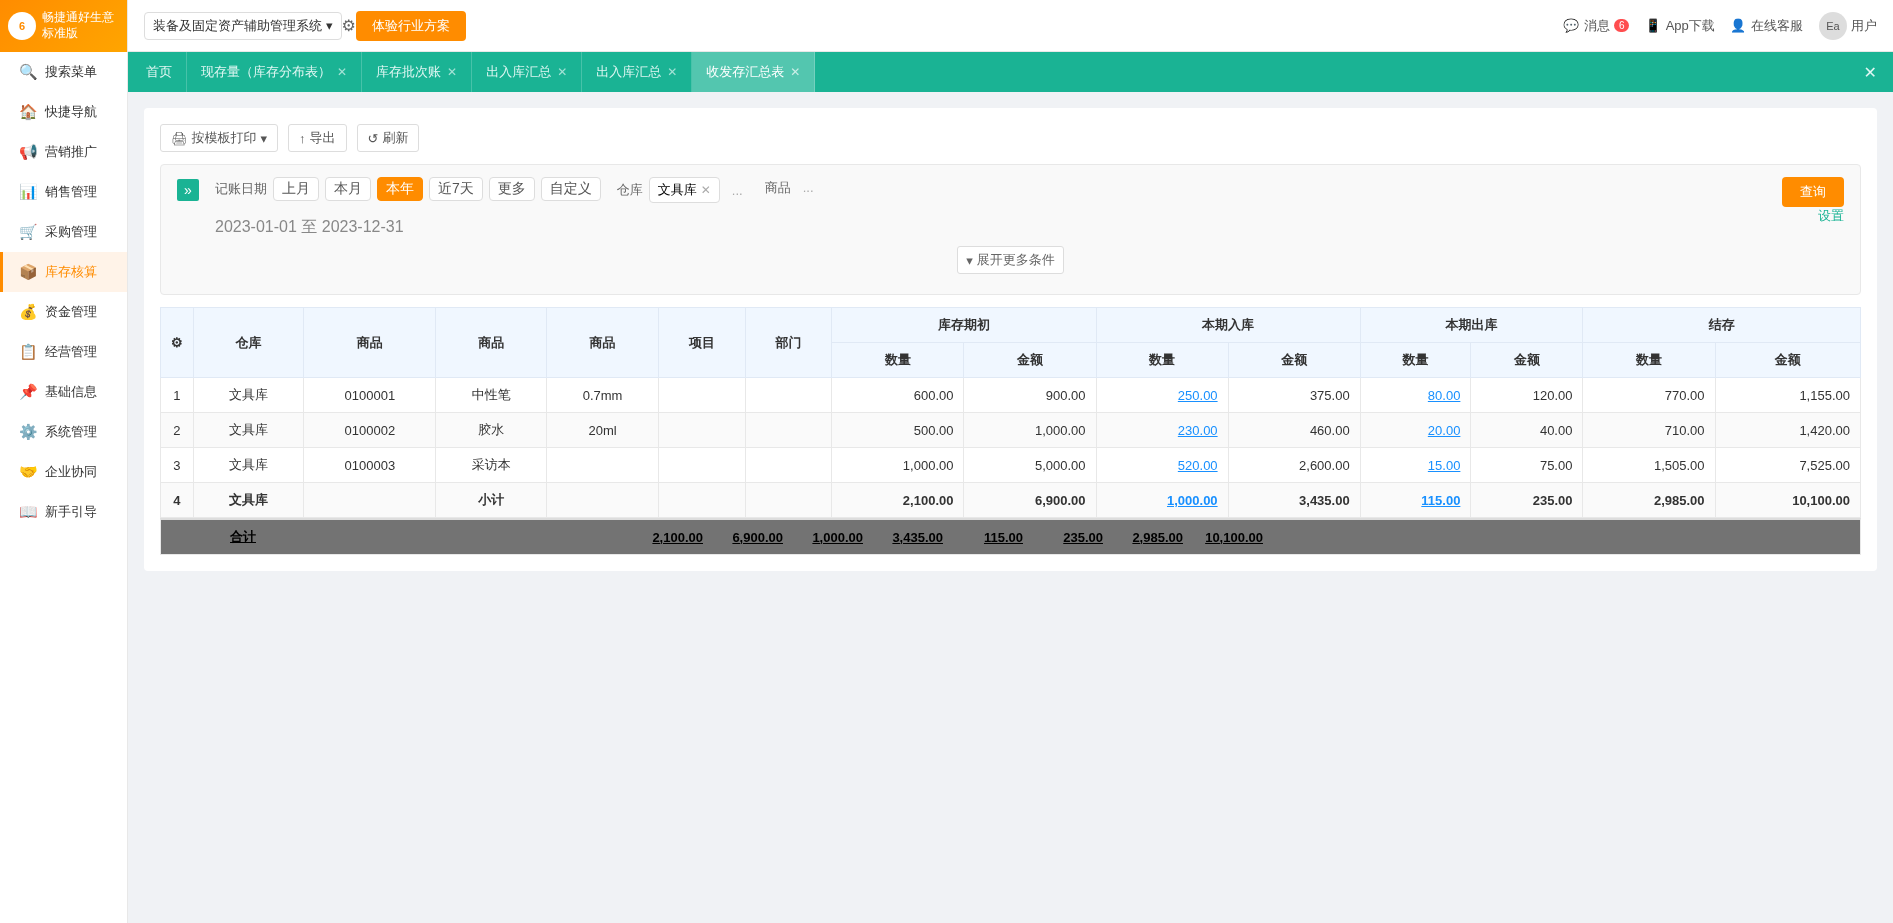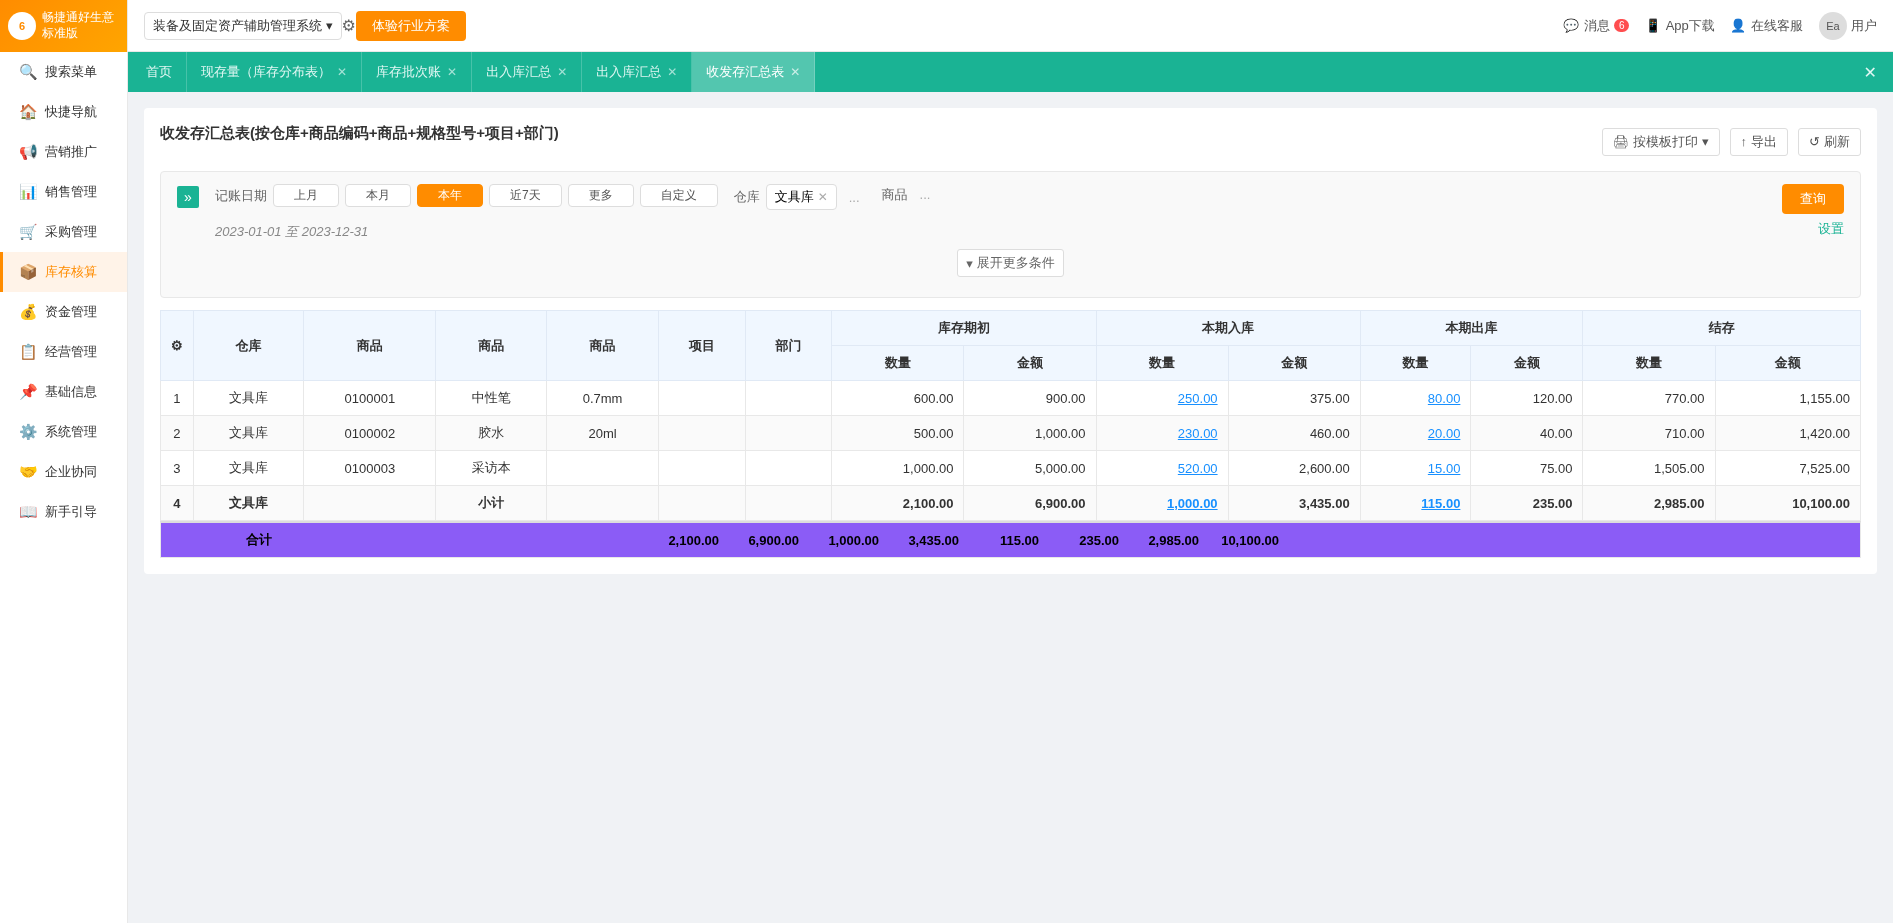--- a/index.html
+++ b/index.html
@@ -146,30 +146,30 @@
       display: flex;
       align-items: center;
       justify-content: center;
       margin-top: 2px;
       flex-shrink: 0;
     }
     .filter-group { display: flex; flex-direction: column; gap: 16px; }
     .filter-row { display: flex; align-items: center; gap: 6px; }
     .filter-label { color: #666; font-size: 13px; white-space: nowrap; }
     .date-btn {
-      padding: 2px 20px;
+      padding: 2px 8px;
       border: 1px solid #ddd;
       border-radius: 4px;
       cursor: pointer;
-      font-size: 12px;
+      font-size: 14px;
       color: #555;
       background: #fff;
     }
     .date-btn.active { background: #ff8c00; color: #fff; border-color: #ff8c00; }
-    .date-range { font-size: 13px; color: #888; font-style: italic; }
+    .date-range { font-size: 16px; color: #888; }
 
     .warehouse-tag {
       display: flex;
       align-items: center;
       gap: 4px;
       border: 1px solid #ddd;
       border-radius: 4px;
       padding: 3px 8px;
       font-size: 13px;
       background: #fff;
@@ -370,21 +370,20 @@
       <span class="tab-close">✕</span>
     </div>
     <span class="tabbar-close-all">✕</span>
   </div>
 
   <div class="page-content">
 
     <div class="panel">
 
       <div style="display:flex; align-items:center; justify-content:space-between; margin-bottom:12px;">
-        <div class="page-title">收发存汇总表(按仓库+商品编码+商品+规格型号+项目+部门)</div>
         <div style="display:flex; align-items:center; gap:10px;">
           <div class="toolbar-btn">
             <span>🖨</span>
             <span>按模板打印</span>
             <span>▾</span>
           </div>
           <div class="toolbar-btn">
             <span>↑</span>
             <span>导出</span>
           </div>
@@ -423,21 +422,21 @@
             </div>
           </div>
 
           <div class="filter-group">
             <div class="filter-row">
               <span class="filter-label">商品</span>
               <span class="filter-more-btn">...</span>
             </div>
           </div>
 
-          <div style="margin-left:auto; display:flex; flex-direction:column; align-items:flex-end; gap:6px;">
+          <div style="margin-left:auto; display:flex; flex-direction:column; align-items:flex-end; ">
             <button class="query-btn">查询</button>
             <span class="settings-link">设置</span>
           </div>
         </div>
 
         <div style="text-align:center; margin-top:8px;">
           <button class="expand-btn">
             <span>▾</span>
             <span>展开更多条件</span>
           </button>
@@ -536,21 +535,21 @@
       <td class="number-cell link-cell">1,000.00</td>
       <td class="number-cell">3,435.00</td>
       <td class="number-cell link-cell">115.00</td>
       <td class="number-cell">235.00</td>
       <td class="number-cell">2,985.00</td>
       <td class="number-cell">10,100.00</td>
     </tr>
             </tbody>
         </table>
 
-        <div style="display:flex; align-items:center; background:#8b5cf6; border:1px solid #e8e8e8; border-top:2px solid #ddd; padding:8px 26px; font-size:13px; font-weight:bold;">
+        <div style="display:flex; align-items:center; background:#737373; border:1px solid #e8e8e8; border-top:2px solid #ddd; padding:8px 10px; font-size:13px; font-weight:bold;text-decoration:underline;">
           <div style="width:32px;"></div>
           <div style="min-width:80px; text-align:center;">合计</div>
           <div style="min-width:80px;"></div>
           <div style="min-width:80px;"></div>
           <div style="min-width:60px;"></div>
           <div style="min-width:60px;"></div>
           <div style="min-width:60px;"></div>
           <div style="min-width:80px; text-align:right;">2,100.00</div>
           <div style="min-width:80px; text-align:right;">6,900.00</div>
           <div style="min-width:80px; text-align:right;">1,000.00</div>

